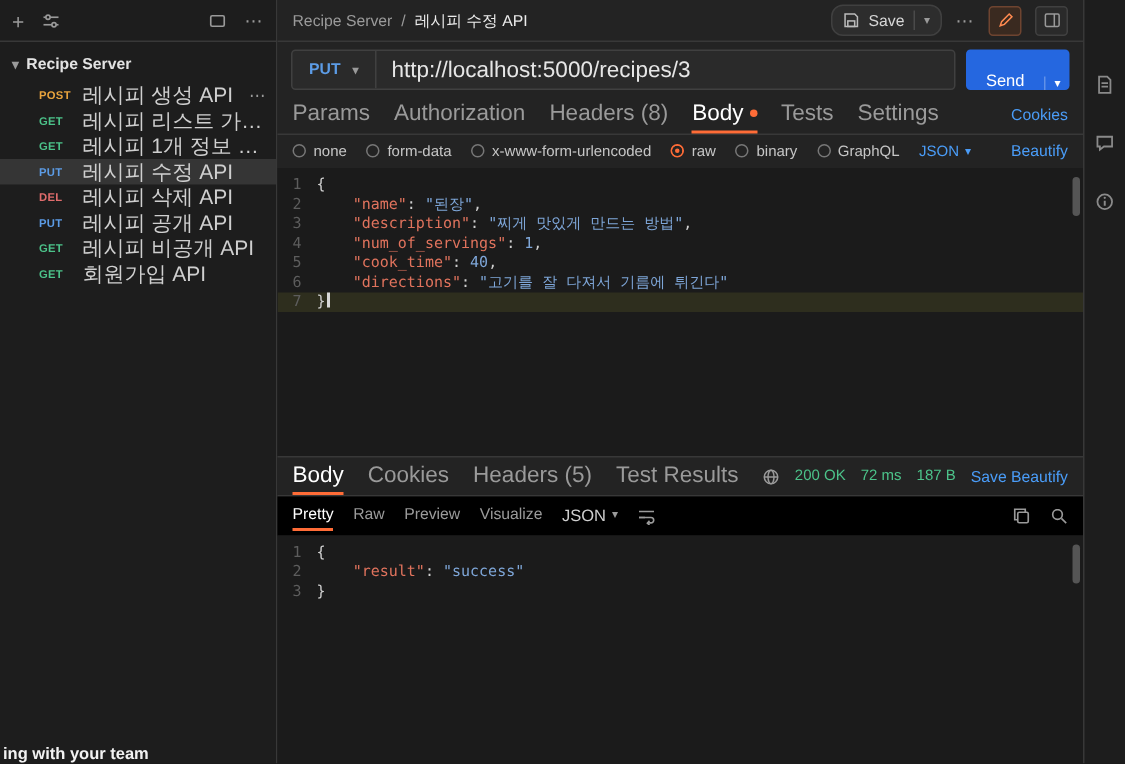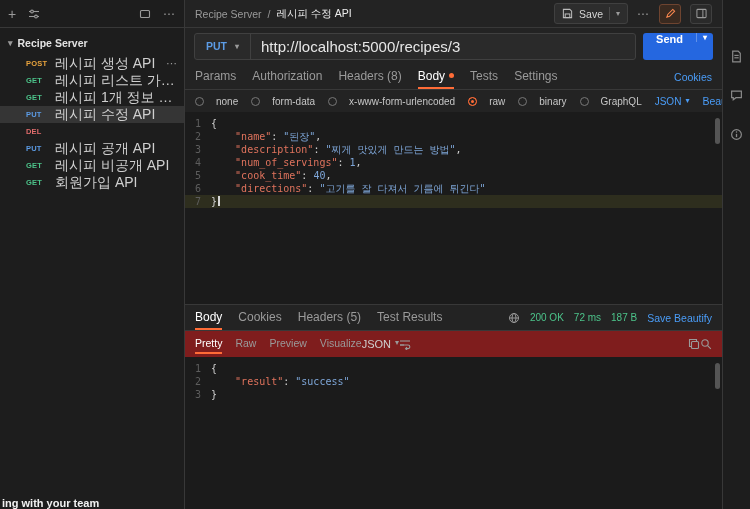--- a/index.html
+++ b/index.html
@@ -29,53 +29,53 @@
   
   .main{flex:1;min-width:0;display:flex;flex-direction:column;background:#232323}
 
   .hdr{height:28px;min-height:28px;display:flex;align-items:center;justify-content:space-between;
     padding:0 10px;border-bottom:1px solid #383838}
   .crumbs{display:flex;align-items:center;gap:6px;font-size:10.5px}
   .crumbs .parent,.crumbs .sep{color:#9a9a9a}
   .crumbs .cur{color:#ececec}
   .hdr-actions{display:flex;align-items:center;gap:9px}
   .save-btn{height:21px;display:flex;align-items:center;gap:6px;padding:0 7px;
-    background:#2d2d2d;border:1px solid #404040;border-radius:3px;color:#d6d6d6;font-size:10.5px}
+    background:#2d2d2d;border:1px solid #404040;border-radius:8px;color:#d6d6d6;font-size:10.5px}
   .save-btn .vdiv{width:1px;height:13px;background:#4a4a4a}
   .chev{font-size:8px;color:#9a9a9a}
   .more-dots{color:#9a9a9a;font-size:12px;letter-spacing:1px}
   .icon-sq{width:22px;height:20px;border-radius:3px;display:flex;align-items:center;justify-content:center;
     border:1px solid #404040;background:#2a2a2a}
   .icon-sq.edit{background:#3a2a20;border-color:#6e4430}
 
   .req-row{height:36px;min-height:36px;display:flex;align-items:center;gap:7px;padding:0 9px}
   .url-group{flex:1;height:27px;display:flex;align-items:center;background:#2a2a2a;
     border:1px solid #404040;border-radius:3px;overflow:hidden}
   .method-select{height:100%;display:flex;align-items:center;gap:8px;padding:0 11px;
     border-right:1px solid #404040;color:#5c9ce6;font-weight:bold;font-size:10.5px}
   .url-text{padding:0 10px;color:#e6e6e6;font-size:15px;white-space:nowrap}
-  .send-btn{height:27px;display:flex;align-items:flex-start;background:#2567e0;border-radius:3px;
-    color:#ffffff;font-weight:bold;font-size:11px;overflow:hidden}
+  .send-btn{height:27px;display:flex;align-items:flex-end;background:#2567e0;border-radius:3px;
+    color:#ffffff;font-weight:normal;font-size:11px;overflow:hidden}
   .send-btn .lbl{display:flex;align-items:center;padding:0 13px}
   .send-btn .send-chev{display:flex;align-items:center;padding:0 6px;border-left:1px solid rgba(255,255,255,.28)}
   .send-btn .send-chev .chev{color:#fff}
 
   .tabs-row{height:26px;min-height:26px;display:flex;align-items:center;padding:0 10px;
     border-bottom:1px solid #383838}
   .tabs{display:flex;align-items:center;height:100%;gap:16px}
-  .tab{height:100%;display:flex;align-items:center;gap:4px;color:#9a9a9a;font-size:12px;
+  .tab{height:100%;display:flex;align-items:center;gap:4px;color:#9a9a9a;font-size:15px;
     border-bottom:2px solid transparent;cursor:default;white-space:nowrap}
   .tab.active{color:#ffffff;border-bottom-color:#ff6c37}
   .dot{width:5px;height:5px;border-radius:50%;background:#ff6c37}
   .link{color:#4a9cf7;font-size:10.5px}
   .push{margin-left:auto}
 
   .radio-row{height:22px;min-height:22px;display:flex;align-items:center;gap:13px;padding:0 10px;
     font-size:10px;color:#c6c6c6}
-  .radio{display:flex;align-items:center;gap:12px;white-space:nowrap}
+  .radio{display:flex;align-items:flex-start;gap:5px;white-space:nowrap}
   .rdot{width:9px;height:9px;border:1px solid #777777;border-radius:50%}
   .radio.on .rdot{border-color:#ff6c37;background:#ff6c37;box-shadow:inset 0 0 0 2px #232323}
   .lang-select{display:flex;align-items:flex-start;gap:4px}
   .lang-select.blue{color:#4a9cf7}
   .lang-select.blue .chev{color:#4a9cf7}
 
   
   .editor{position:relative;background:#1b1b1b;font-family:"DejaVu Sans Mono",monospace;
     font-size:10px;line-height:13px;overflow:hidden;padding-top:5px}
   .editor.req{height:192px;min-height:192px}
@@ -89,21 +89,21 @@
   .tok-str{color:#7ea6d8}
   .tok-num{color:#7ea6d8}
   .caret{display:inline-block;width:1.5px;height:10px;background:#d8d8d8;vertical-align:-1px;margin-left:1px}
   .scroll-handle{position:absolute;right:2px;top:6px;width:5px;height:26px;background:#555555;border-radius:3px}
 
   .resp-tabs-row{height:27px;min-height:27px;display:flex;align-items:center;padding:0 10px;
     border-top:1px solid #383838;border-bottom:1px solid #383838;background:#232323}
   .resp-meta{margin-left:auto;display:flex;align-items:center;gap:10px;font-size:10px}
   .ok{color:#4cc38a;font-weight:normal}
 
-  .view-row{height:26px;min-height:26px;display:flex;align-items:center;padding:0 10px;background:#7f1d1d}
+  .view-row{height:26px;min-height:26px;display:flex;align-items:center;gap:13px;padding:0 10px;background:#000000}
   .vtab{height:20px;display:flex;align-items:center;color:#9a9a9a;font-size:10.5px;
     border-bottom:2px solid transparent}
   .vtab.active{color:#ffffff;border-bottom-color:#ff6c37}
   .vtabs{display:flex;align-items:center;gap:13px}
   .view-row .lang-select{color:#cfcfcf}
 
   
   .rail{width:28px;min-width:28px;background:#1d1d1d;border-left:1px solid #383838;
     display:flex;flex-direction:column;align-items:center;padding-top:50px;gap:26px}
 
@@ -146,20 +146,21 @@
         <div class="sb-item">
           <span class="method m-GET">GET</span>
           <span class="sb-label">레시피 1개 정보 가져오는 API</span>
         </div>
         <div class="sb-item sel">
           <span class="method m-PUT">PUT</span>
           <span class="sb-label">레시피 수정 API</span>
         </div>
         <div class="sb-item">
           <span class="method m-DEL">DEL</span>
+          <span class="sb-label">레시피 삭제 API</span>
         </div>
         <div class="sb-item">
           <span class="method m-PUT">PUT</span>
           <span class="sb-label">레시피 공개 API</span>
         </div>
         <div class="sb-item">
           <span class="method m-GET">GET</span>
           <span class="sb-label">레시피 비공개 API</span>
         </div>
         <div class="sb-item">

